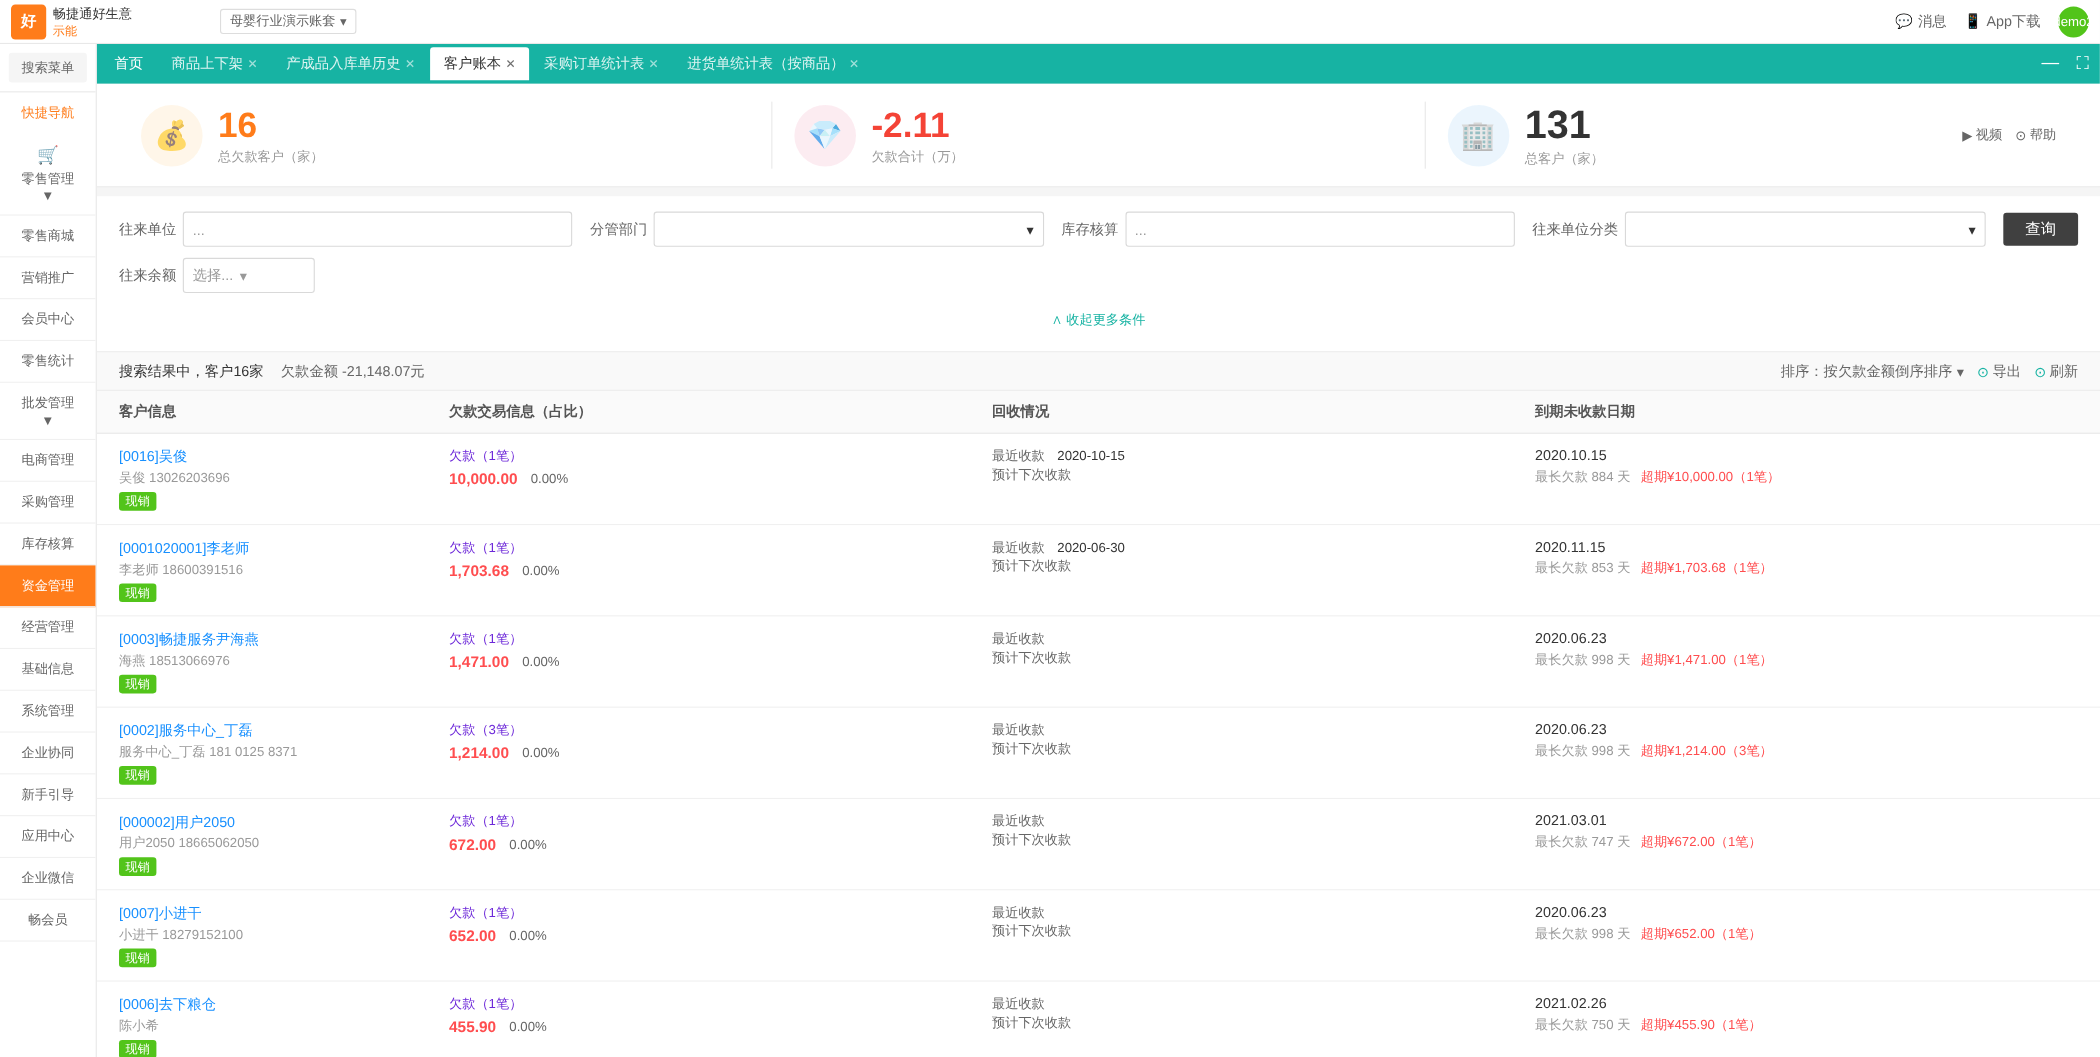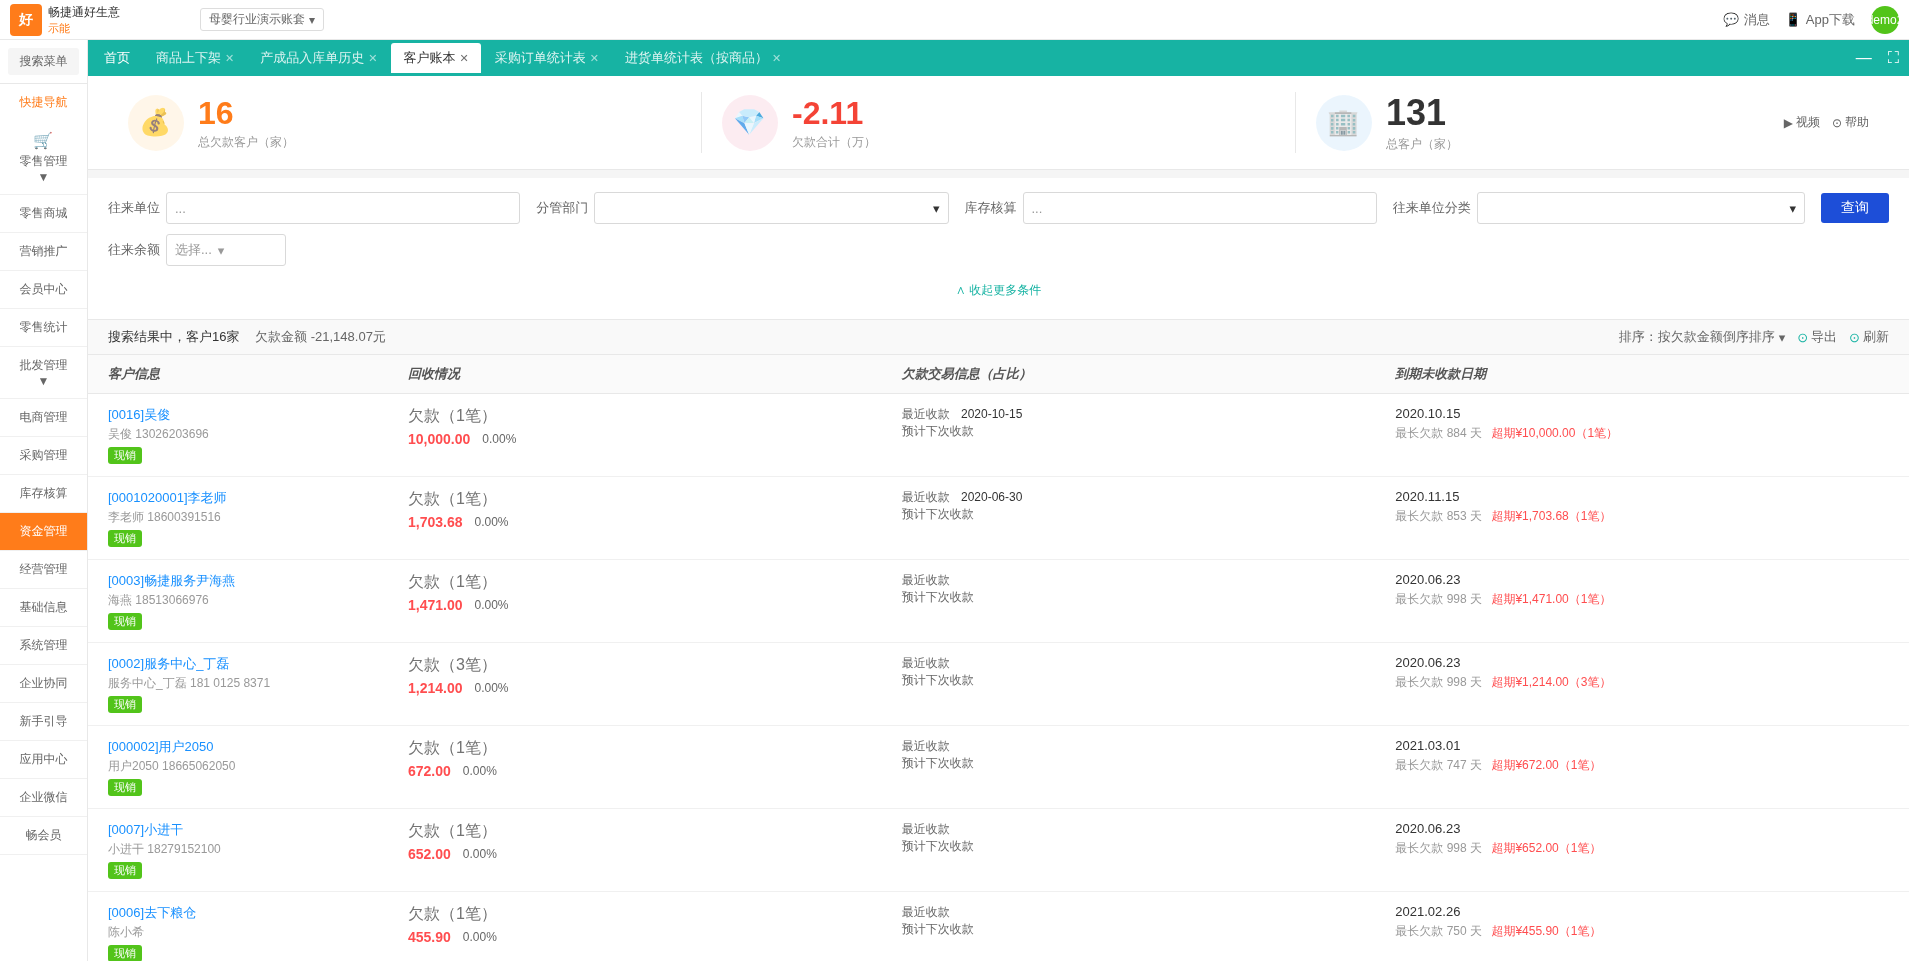--- a/index.html
+++ b/index.html
@@ -56,42 +56,42 @@
     .stat-top-right span { display: flex; align-items: center; gap: 3px; cursor: pointer; }
 
     
     .filter-area { background: #fff; padding: 14px 20px; border-bottom: 1px solid #e8e8e8; margin-top: 8px; }
     .filter-row { display: flex; gap: 16px; align-items: center; margin-bottom: 10px; flex-wrap: wrap; }
     .filter-item { display: flex; align-items: center; gap: 6px; flex: 1; min-width: 200px; }
     .filter-label { color: #666; font-size: 13px; white-space: nowrap; }
     .filter-input { flex: 1; border: 1px solid #d9d9d9; border-radius: 3px; padding: 5px 8px; font-size: 13px; color: #333; background: #fff; display: flex; align-items: center; justify-content: space-between; cursor: pointer; min-height: 32px; }
     .filter-input .dots { color: #999; }
     .filter-select { flex: 1; border: 1px solid #d9d9d9; border-radius: 3px; padding: 5px 8px; font-size: 13px; color: #333; background: #fff; min-height: 32px; display: flex; align-items: center; justify-content: space-between; cursor: pointer; }
-    .search-btn { background: #1d4ed8; color: white; border: none; padding: 6px 20px; border-radius: 3px; font-size: 14px; cursor: pointer; white-space: nowrap; }
+    .search-btn { background: #404040; color: white; border: none; padding: 6px 20px; border-radius: 3px; font-size: 14px; cursor: pointer; white-space: nowrap; }
     .collapse-row { text-align: center; padding: 6px; color: #17b3a3; font-size: 12px; cursor: pointer; }
     .filter-select-small { border: 1px solid #d9d9d9; border-radius: 3px; padding: 5px 8px; font-size: 13px; color: #999; background: #fff; min-height: 32px; display: flex; align-items: center; gap: 6px; min-width: 120px; cursor: pointer; }
 
     
     .results-bar { display: flex; align-items: center; justify-content: space-between; padding: 8px 20px; background: #f9f9f9; border-bottom: 1px solid #e8e8e8; font-size: 13px; margin-top: 0; gap: 13px; }
     .results-info { color: #666; }
     .results-info em { color: #333; font-style: normal; }
     .results-actions { display: flex; gap: 12px; align-items: center; color: #666; }
     .sort-select { display: flex; align-items: center; gap: 4px; cursor: pointer; }
     .action-btn { display: flex; align-items: center; gap: 3px; cursor: pointer; }
     .action-btn .icon { color: #17b3a3; }
 
     
     .table-wrap { background: #fff; margin: 0; }
-    .table-header { display: grid; grid-template-columns: 300px 1fr 1fr 1fr; padding: 10px 20px; background: #fafafa; border-bottom: 1px solid #e8e8e8; font-size: 13px; font-weight: bold; color: #555; font-style: italic; }
+    .table-header { display: grid; grid-template-columns: 300px 1fr 1fr 1fr; padding: 10px 20px; background: #fafafa; border-bottom: 1px solid #e8e8e8; font-size: 13px; font-weight: bold; color: #555; }
     .table-row { display: grid; grid-template-columns: 300px 1fr 1fr 1fr; padding: 12px 20px; border-bottom: 1px solid #f0f0f0; font-size: 13px; }
     .customer-name { color: #1890ff; cursor: pointer; font-size: 13px; }
     .customer-sub { color: #999; font-size: 12px; margin-top: 2px; }
     .badge { display: inline-block; background: #52c41a; color: white; font-size: 11px; padding: 1px 6px; border-radius: 3px; margin-top: 4px; }
     .debt-amount { color: #ff4d4f; font-size: 14px; font-weight: bold; }
-    .debt-info { color: #737373; font-size: 16px; margin-bottom: 4px; }
+    .debt-info { color: #6d28d9; font-size: 12px; margin-bottom: 4px; }
     .overdue-text { color: #ff4d4f; font-size: 12px; cursor: pointer; }
     .recovery-info { font-size: 12px; color: #666; }
     .recovery-date { color: #333; }
     .due-date-col { font-size: 13px; color: #333; }
     .overdue-info { font-size: 12px; color: #999; margin-top: 4px; }
     .percent { color: #666; font-size: 12px; }
   </style>
 </head>
 <body>
 
@@ -325,22 +325,22 @@
             <div class="action-btn">
               <span class="icon">⊙</span>
               <span>刷新</span>
             </div>
           </div>
         </div>
 
         <div class="table-wrap">
           <div class="table-header">
             <div>客户信息</div>
+            <div>欠款交易信息（占比）</div>
             <div>回收情况</div>
-            <div>欠款交易信息（占比）</div>
             <div>到期未收款日期</div>
           </div>
 
           <div class="table-row">
             <div>
               <div class="customer-name">[0016]吴俊</div>
               <div class="customer-sub">吴俊  13026203696</div>
               <div class="badge">现销</div>
             </div>
             <div>

